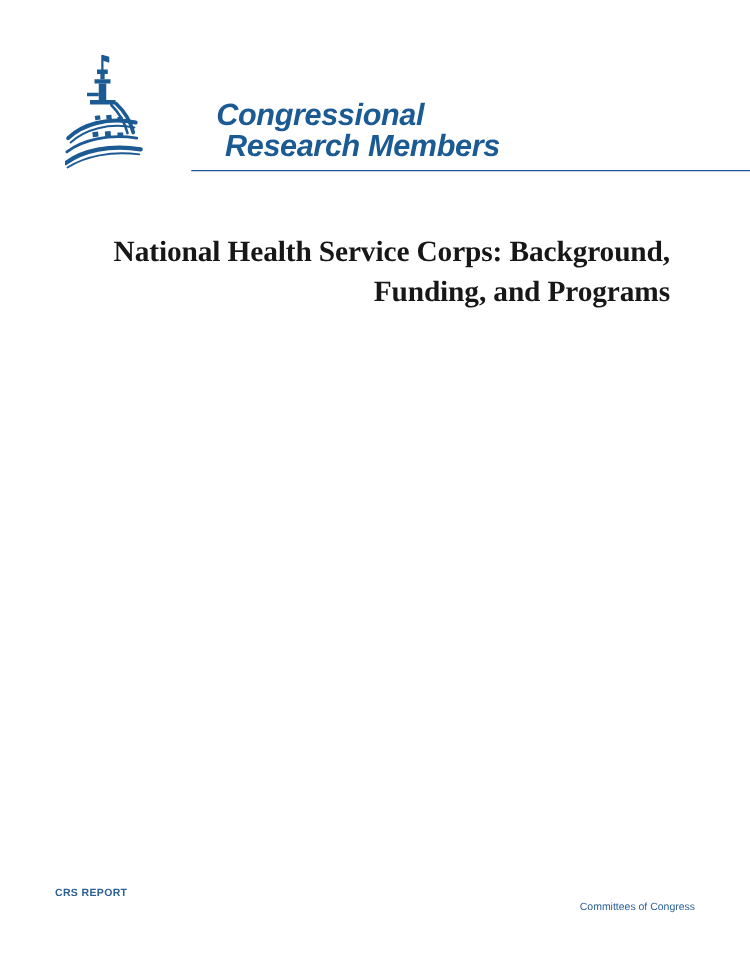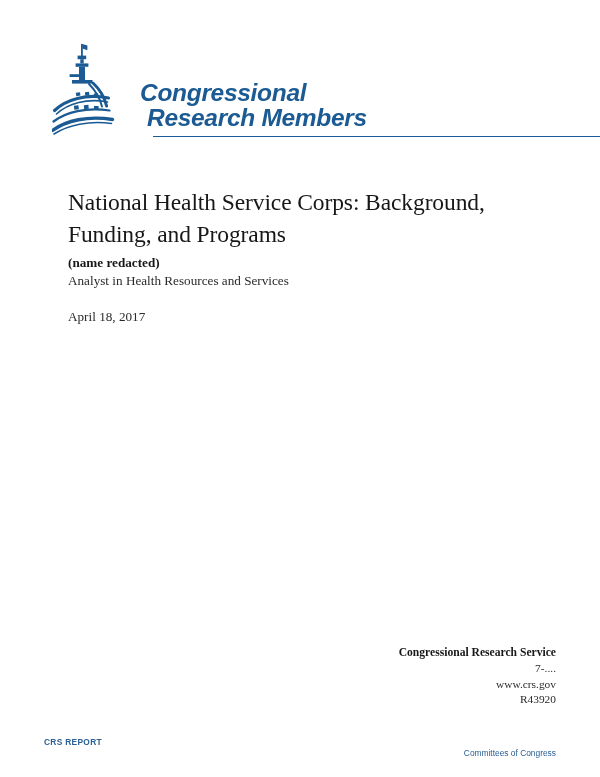--- a/index.html
+++ b/index.html
@@ -41,20 +41,21 @@
   }
   .wordmark-line {
     font-family: "Liberation Sans", sans-serif;
     font-style: italic;
     font-weight: bold;
     font-size: 24.5px;
     line-height: 25px;
     color: #1B5A92;
     letter-spacing: -0.3px;
     white-space: nowrap;
+    margin-left: 33px;
   }
   .wordmark-line.second {
     padding-left: 7px;
   }
 
   .tagline-row {
     position: absolute;
     left: 95px;
     top: 90px;
     width: 461px;
@@ -76,25 +77,26 @@
     margin-top: 4px;
   }
 
   
   .title {
     position: absolute;
     left: 68px;
     top: 170px;
     width: 468px;
     font-family: "Liberation Serif", serif;
-    font-weight: normal;
+    font-weight: bold;
     font-size: 23.5px;
     line-height: 32px;
     color: #171717;
     letter-spacing: -0.1px;
+    text-align: right;
   }
 
   
   .byline {
     position: absolute;
     left: 68px;
     top: 254px;
     width: 420px;
   }
   .author {
@@ -147,21 +149,20 @@
     top: 709px;
     width: 512px;
   }
   .report-title {
     font-family: "Liberation Sans", sans-serif;
     font-weight: bold;
     font-size: 8.4px;
     letter-spacing: 0.3px;
     line-height: 11px;
     color: #2C6096;
-    margin-top: 28px;
   }
   .report-sub {
     font-family: "Liberation Sans", sans-serif;
     font-size: 8.4px;
     line-height: 10.5px;
     color: #2C6096;
   }
   .report-last-row {
     display: flex;
     align-items: flex-end;
@@ -233,32 +234,21 @@
       <div class="wordmark-line second">Research Members</div>
     </div>
 
     <div class="tagline-row">
       <div class="tagline-rule"></div>
     </div>
   </div>
 
   <h1 class="title">National Health Service Corps: Background, Funding, and Programs</h1>
 
-  <div class="byline">
-    <div class="author">(name redacted)</div>
-    <div class="author-title">Analyst in Health Resources and Services</div>
-    <div class="pub-date">April 18, 2017</div>
-  </div>
-
-  <div class="colophon">
-    <div class="colophon-name">Congressional Research Service</div>
-    <div class="colophon-line">7-....</div>
-    <div class="colophon-line">www.crs.gov</div>
-    <div class="colophon-line">R43920</div>
-  </div>
+
 
   <div class="report-mark">
     <div class="report-title">CRS REPORT</div>
     <div class="report-last-row">
       <div class="report-sub">Committees of Congress</div>
       <div class="report-rule"></div>
     </div>
   </div>
 
 </div>

